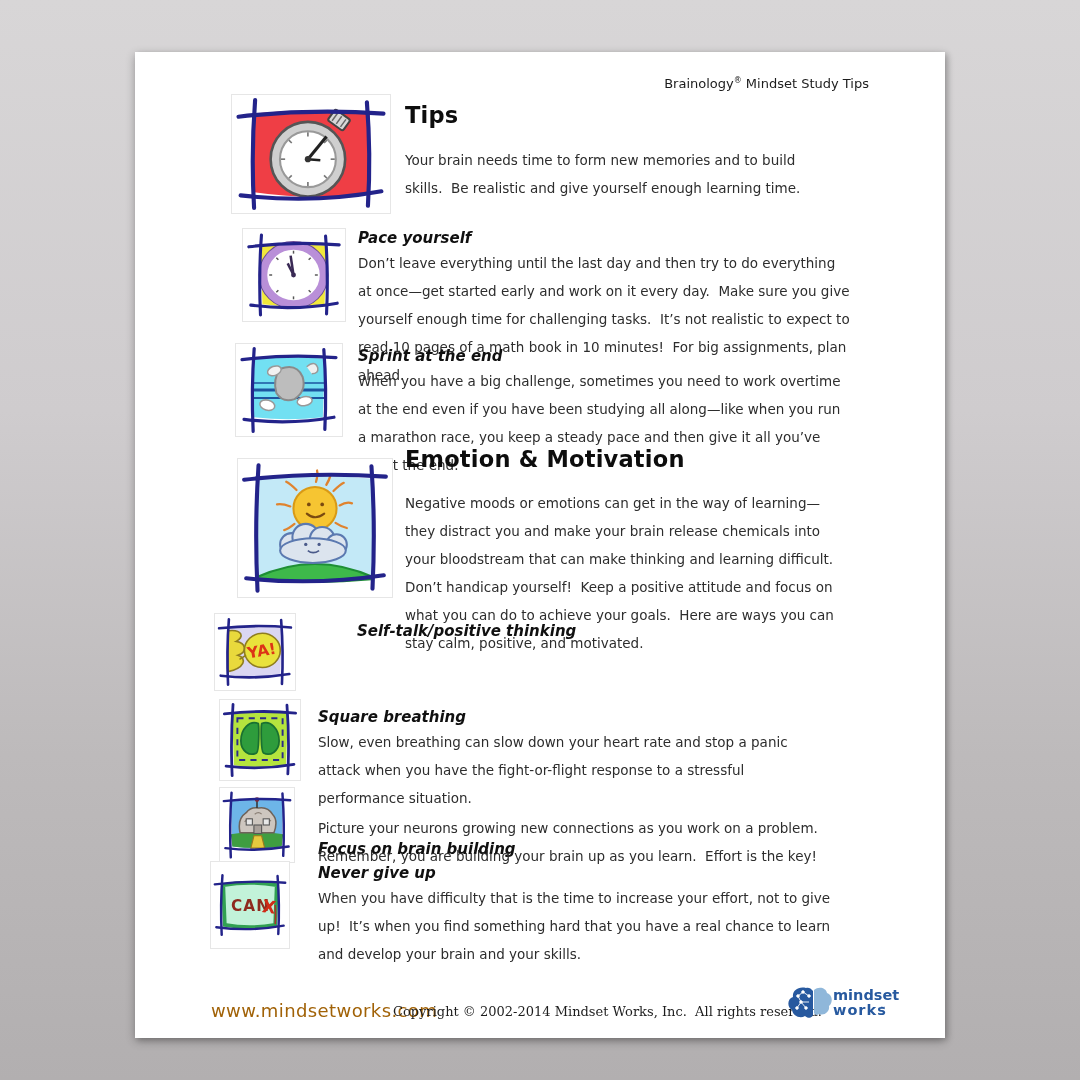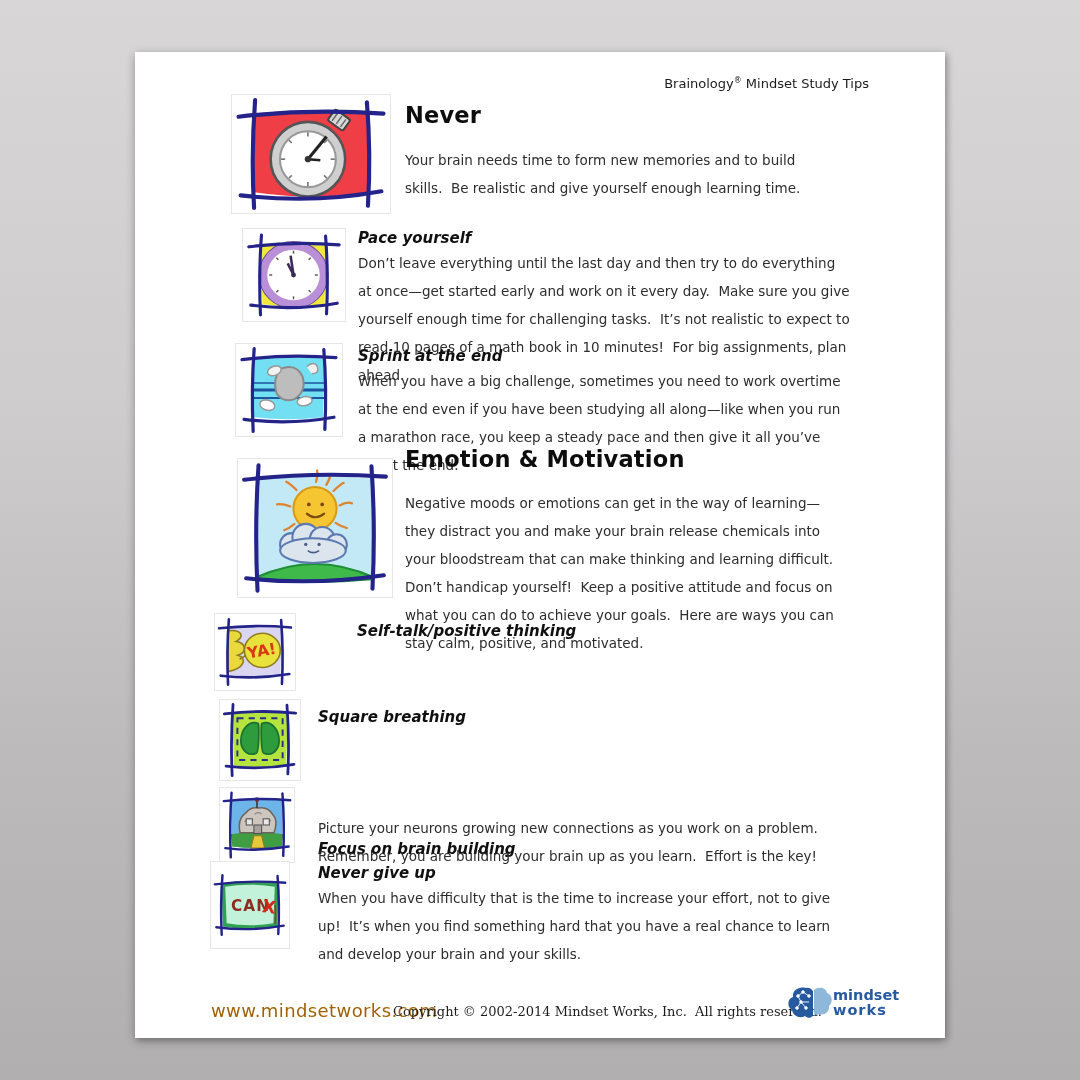--- a/index.html
+++ b/index.html
@@ -75,21 +75,21 @@
       </g>
       <line x1="72" y1="62" x2="90" y2="40" stroke="#222" stroke-width="3"></line>
       <line x1="72" y1="62" x2="84" y2="63" stroke="#222" stroke-width="2.4"></line>
       <circle cx="72" cy="62" r="3" fill="#333"></circle>
       <path class="frame" d="M5,21 Q75,13 145,18"></path>
         <path class="frame" d="M7,97 Q78,105 143,93"></path>
       <path class="frame" d="M21,5 Q17,57 20,109"></path>
         <path class="frame" d="M129,7 Q133,57 130,107"></path>
     </svg>
   </div>
-  <div class="sec-title" style="left:270px;top:50px;">Never</div>
+  <div class="sec-title" style="left:270px;top:50px;">Tips</div>
   <div class="body-text" style="left:270px;top:94px;width:420px;">Your brain needs time to form new memories and to build skills.  Be realistic and give yourself enough learning time.</div>
 
   <div class="imgbox" style="left:107px;top:176px;width:104px;height:94px;">
     <svg viewBox="0 0 105 92">
       <path d="M18,16 Q52,12 86,16 L84,76 Q52,80 20,76 Z" fill="#f1e83b"></path>
       <ellipse cx="52" cy="46" rx="35" ry="34" fill="none" stroke="#6c4d93" stroke-width="2"></ellipse>
       <ellipse cx="52" cy="46" rx="31" ry="30" fill="#ffffff" stroke="#b98fd8" stroke-width="8"></ellipse>
       <g stroke="#555" stroke-width="1.5">
         <line x1="74" y1="46" x2="77" y2="46"></line>
           <line x1="67.6" y1="30.4" x2="69.7" y2="28.3"></line>
@@ -190,20 +190,21 @@
       <rect x="20" y="20" width="52" height="48" fill="none" stroke="#2a2a8a" stroke-width="2.2" stroke-dasharray="7 6"></rect>
       <path d="M44,26 C34,22 24,32 24,46 C24,58 34,64 42,60 C45,58 45,30 44,26 Z" fill="#2e9c3c" stroke="#197031" stroke-width="2"></path>
       <path d="M48,26 C58,22 68,32 68,46 C68,58 58,64 50,60 C47,58 47,30 48,26 Z" fill="#2e9c3c" stroke="#197031" stroke-width="2"></path>
       <path class="frame-sm" d="M5,15 Q46,10 87,14"></path>
         <path class="frame-sm" d="M7,75 Q46,80 85,73"></path>
       <path class="frame-sm" d="M15,4 Q12,44 14,86"></path>
         <path class="frame-sm" d="M77,5 Q80,44 78,84"></path>
     </svg>
   </div>
   <div class="sub-title" style="left:183px;top:656px;">Square breathing</div>
+  <div class="body-text" style="left:183px;top:676px;width:510px;">Slow, even breathing can slow down your heart rate and stop a panic attack when you have the fight-or-flight response to a stressful performance situation.</div>
 
   <div class="imgbox" style="left:84px;top:735px;width:76px;height:76px;">
     <svg viewBox="0 0 96 92">
       <path d="M14,14 Q48,10 82,14 L80,74 Q48,78 16,74 Z" fill="#6db5e8"></path>
       <path d="M14,58 Q48,52 82,58 L80,74 Q48,78 16,74 Z" fill="#3f9e41"></path>
       <path d="M40,76 L58,76 L54,60 L44,60 Z" fill="#e7c93e" stroke="#99791e" stroke-width="1.5"></path>
       <path d="M26,56 Q22,38 34,30 Q40,22 50,24 Q62,22 68,32 Q76,40 70,56 Z" fill="#cdc6bf" stroke="#6e635a" stroke-width="2"></path>
       <g stroke="#8a7f75" stroke-width="1.5" fill="none">
         <path d="M32,42 q4,-6 9,-3"></path>
           <path d="M45,32 q5,-4 9,0"></path>

